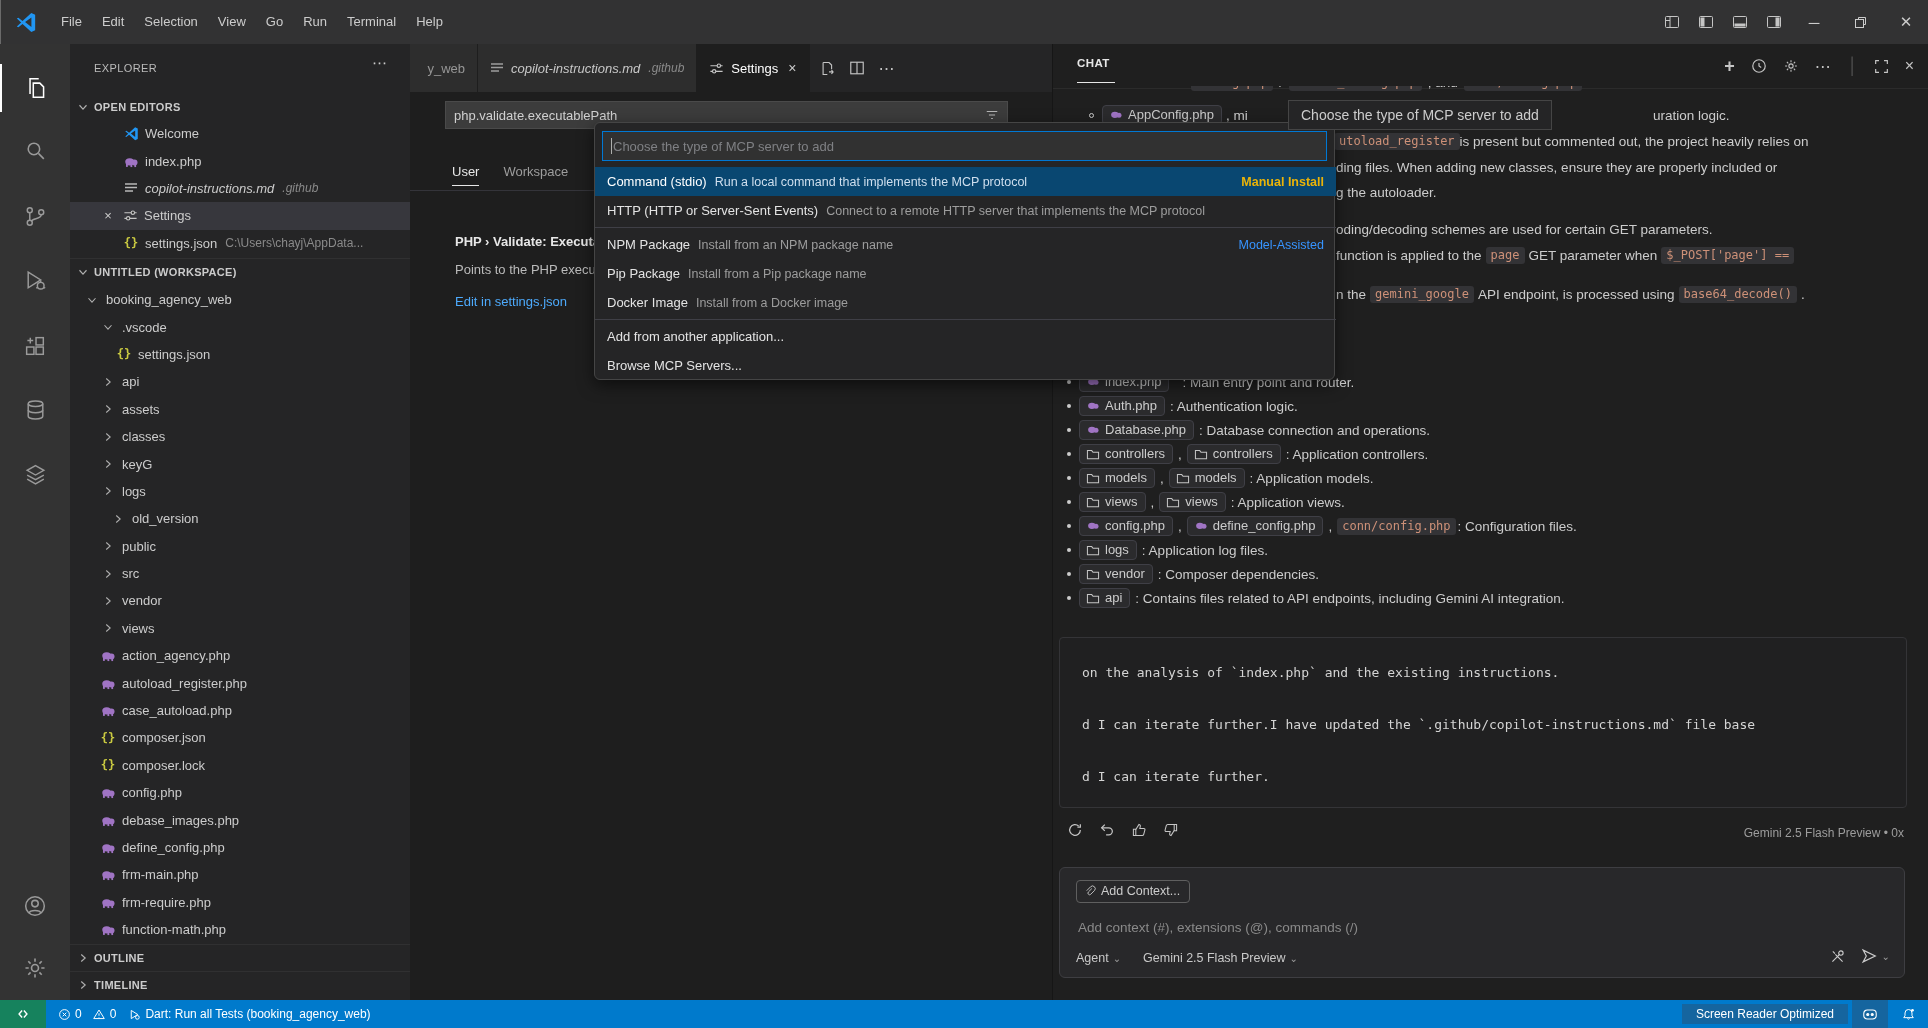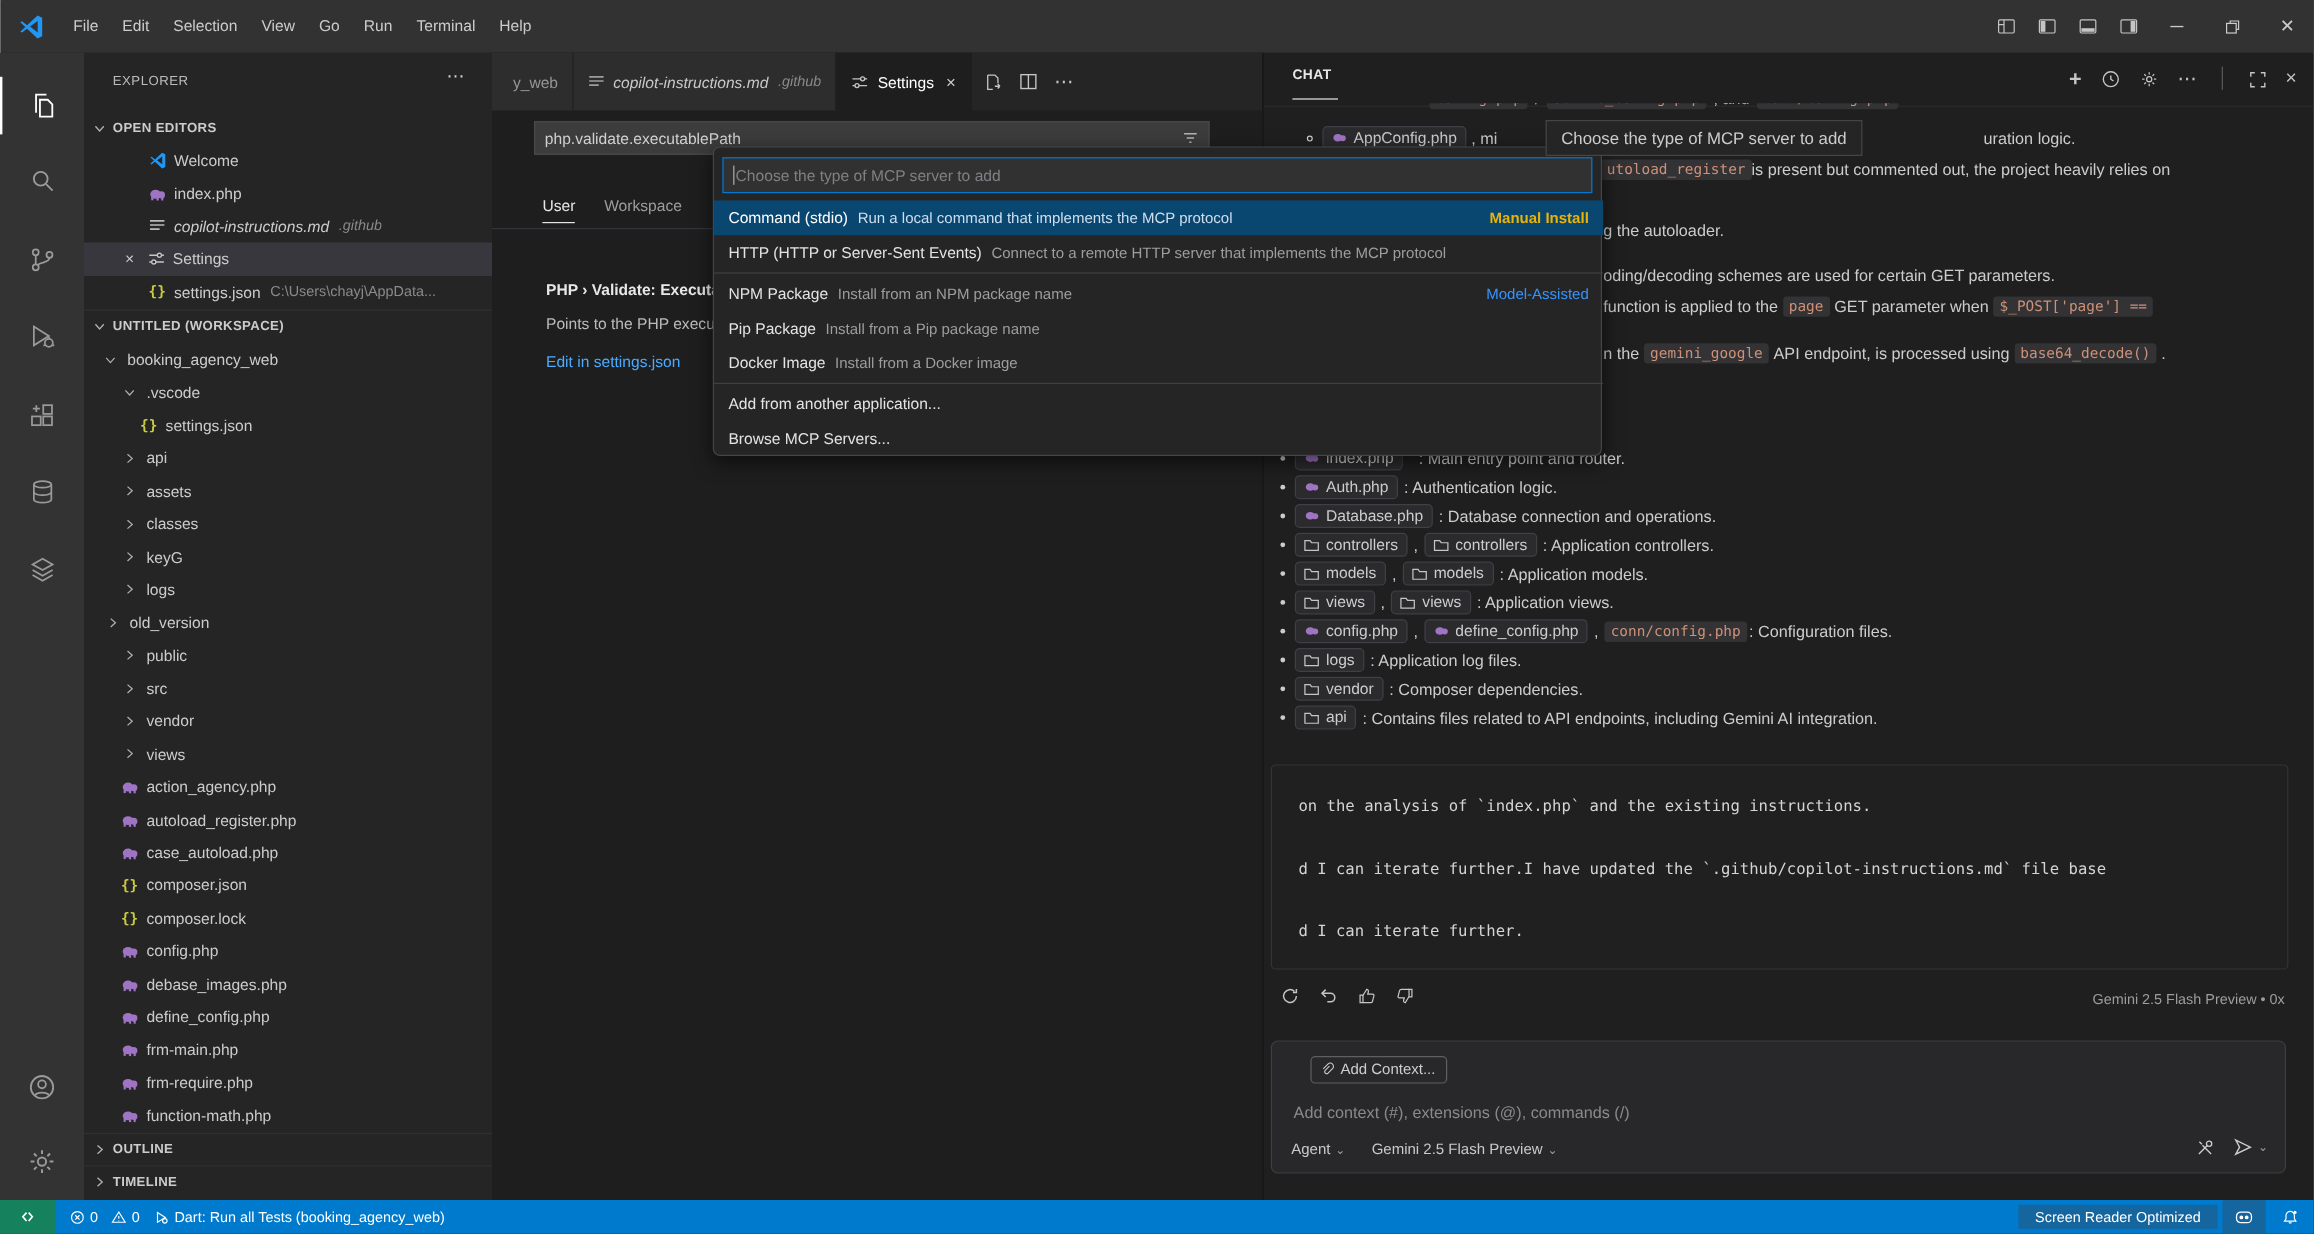--- a/index.html
+++ b/index.html
@@ -62,21 +62,21 @@
   .pline { position:absolute; font-size:13.5px; color:#cccccc; white-space:nowrap; display:flex; align-items:center; }
   .fchip { display:inline-flex; align-items:center; gap:5px; background:#2b2b2d; border:1px solid #3f3f46; border-radius:4px; padding:1px 7px 2px 6px; color:#cccccc; font-size:13px; }
   .codechip { font-family:"DejaVu Sans Mono",monospace; font-size:12px; color:#ce9178; background:#333336; border-radius:3px; padding:1px 5px 2px; }
   .bullet-dot { width:4px; height:4px; border-radius:50%; background:#cccccc; margin-right:8px; flex:none; }
   .hollow { width:5px; height:5px; border-radius:50%; border:1px solid #cccccc; background:transparent; }
   .codeblock { position:absolute; left:6px; top:593px; width:848px; height:171px; background:#202021; border:1px solid #343437; border-radius:4px; padding:22px 0 0 22px; overflow:hidden; }
   .codeblock pre { font-family:"DejaVu Sans Mono",monospace; font-size:13px; line-height:26px; color:#d4d4d4; white-space:pre; }
   .fb-row { position:absolute; left:14px; top:778px; display:flex; gap:16px; color:#c5c5c5; align-items:center; }
   .model-info { position:absolute; right:24px; top:782px; font-size:12px; color:#9d9d9d; }
   .input-card { position:absolute; left:6px; top:823px; width:846px; height:111px; background:#28282a; border:1px solid #3e3e42; border-radius:6px; }
-  .addctx { position:absolute; left:32px; top:12px; display:flex; align-items:center; gap:5px; border:1px solid #5f5f5f; border-radius:4px; padding:3px 9px 4px 7px; font-size:12.5px; color:#cccccc;justify-content:space-between; }
+  .addctx { position:absolute; left:16px; top:12px; display:flex; align-items:center; gap:5px; border:1px solid #5f5f5f; border-radius:4px; padding:3px 9px 4px 7px; font-size:12.5px; color:#cccccc;justify-content:space-between; }
   .chat-ph { position:absolute; left:18px; top:52px; font-size:13.5px; color:#8a8a8a; }
   .mode-row { position:absolute; left:16px; bottom:12px; display:flex; align-items:center; gap:22px; font-size:12.5px; color:#c9c9c9; }
   .dd-chev { font-size:10px; color:#9d9d9d; margin-left:4px; }
   .send-ics { position:absolute; right:14px; bottom:12px; display:flex; align-items:center; gap:14px; color:#cccccc; }
 
   
   .quickpick { position:absolute; left:594px; top:122px; width:741px; height:258px; background:#252526; border:1px solid #454545; border-radius:6px; box-shadow:0 5px 16px rgba(0,0,0,.55); z-index:40; }
   .qp-input { position:absolute; left:7px; top:8px; width:725px; height:30px; background:#313131; border:1px solid #0078d4; display:flex; align-items:center; padding:0 8px; }
   .qp-caret { width:1px; height:16px; background:#aeafad; margin-right:1px; }
   .qp-ph { font-size:13px; color:#7f8084; }
@@ -351,21 +351,21 @@
         <span>keyG</span>
       </div>
     <div class="row" style="padding-left:30px">
         <span class="fic chev">
           <svg width="14" height="14" viewBox="0 0 16 16" fill="none" stroke="currentColor" stroke-width="1.2">
             <path d="M6 4l4.5 4L6 12"></path>
           </svg>
         </span>
         <span>logs</span>
       </div>
-    <div class="row" style="padding-left:16px">
+    <div class="row" style="padding-left:40px">
         <span class="fic chev">
           <svg width="14" height="14" viewBox="0 0 16 16" fill="none" stroke="currentColor" stroke-width="1.2">
             <path d="M6 4l4.5 4L6 12"></path>
           </svg>
         </span>
         <span>old_version</span>
       </div>
     <div class="row" style="padding-left:30px">
         <span class="fic chev">
           <svg width="14" height="14" viewBox="0 0 16 16" fill="none" stroke="currentColor" stroke-width="1.2">
@@ -653,20 +653,23 @@
     <span style="margin-left:4px">, mi</span>
   </div>
   <div class="pline" style="left:600px;top:60px;height:22px">
     <span>uration logic.</span>
   </div>
 
   <div class="pline" style="left:281px;top:86px;height:22px">
     <span class="codechip">utoload_register</span>
     <span> is present but commented out, the project heavily relies on</span>
   </div>
+  <div class="pline" style="left:283px;top:112px;height:22px">
+      <span>ding files. When adding new classes, ensure they are properly included or</span>
+    </div>
   <div class="pline" style="left:283px;top:137px;height:22px">
       <span>g the autoloader.</span>
     </div>
   <div class="pline" style="left:283px;top:174px;height:22px">
       <span>oding/decoding schemes are used for certain GET parameters.</span>
     </div>
   <div class="pline" style="left:283px;top:200px;height:22px">
     <span>function is applied to the </span>
     <span class="codechip" style="margin:0 4px">page</span>
     <span> GET parameter when </span>

